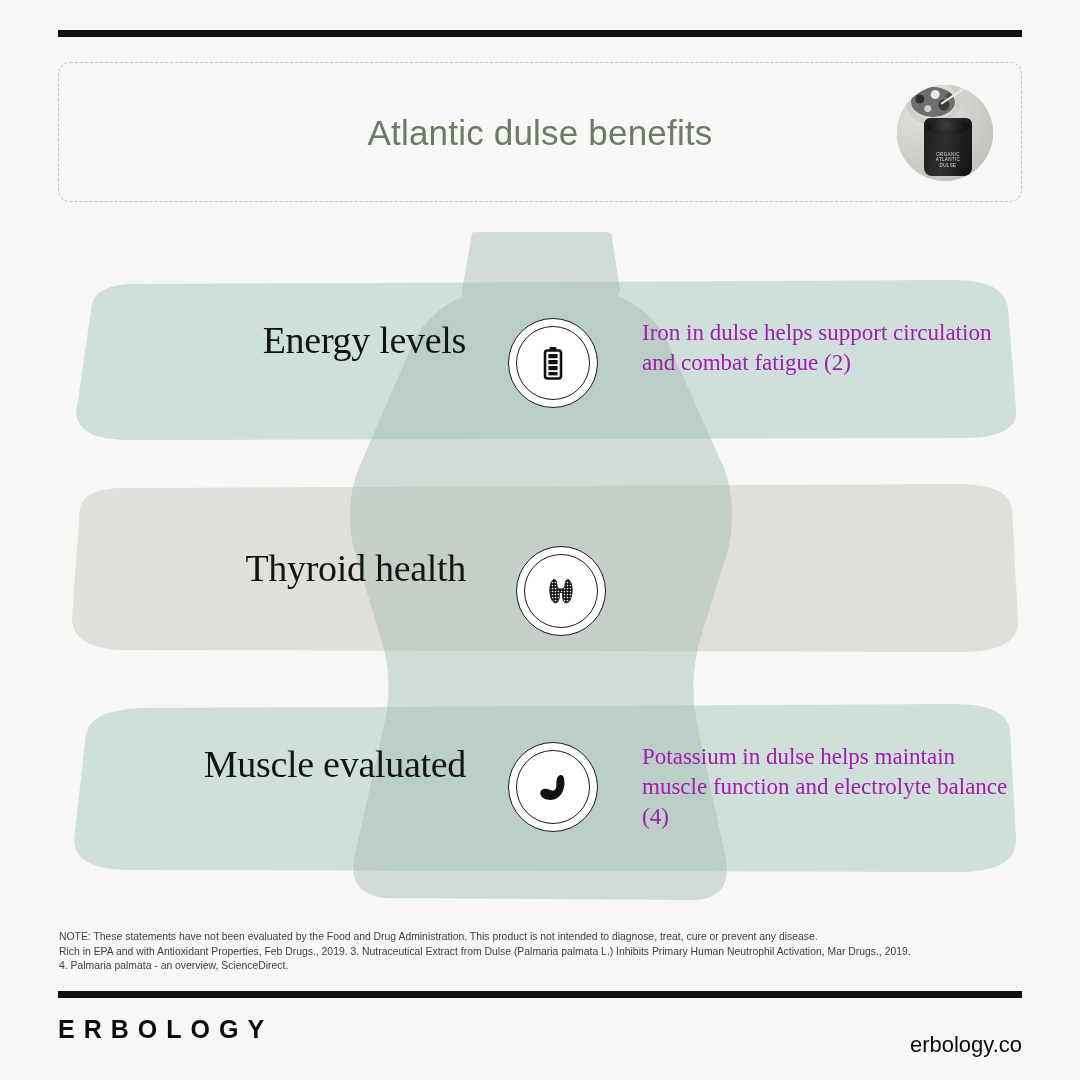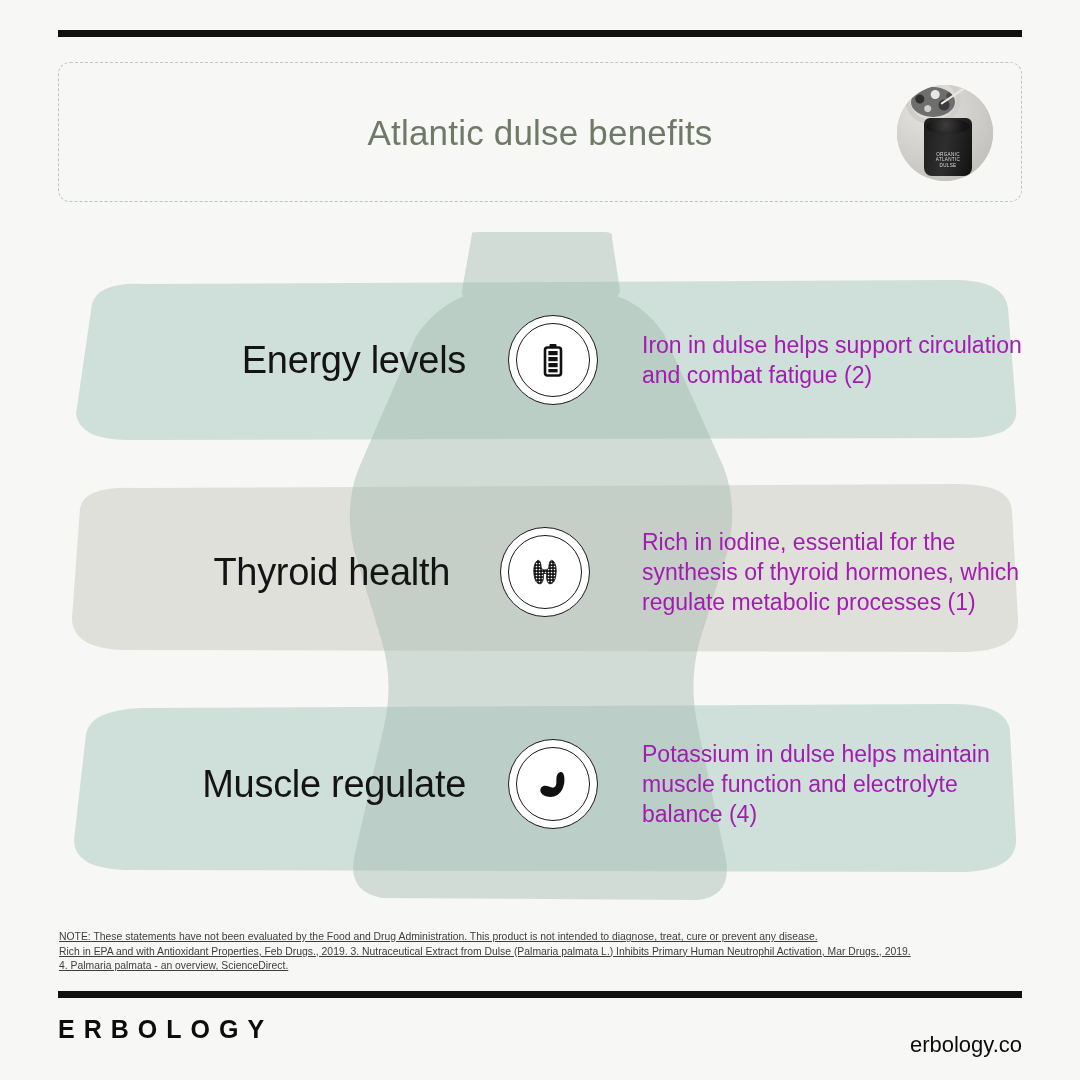--- a/index.html
+++ b/index.html
@@ -141,21 +141,22 @@
     left: 58px;
     width: 964px;
   }
   .blob svg { display: block; width: 100%; height: 100%; }
 
   .row {
     position: absolute;
     left: 58px;
     width: 964px;
     display: flex;
-    align-items: center;
+    align-items: flex-start;
+    font-family: Liberation Serif, serif;
   }
   .row-title {
     width: 450px;
     text-align: right;
     padding-right: 42px;
     box-sizing: border-box;
     font-size: 38px;
     color: #141414;
     font-weight: 400;
     letter-spacing: -0.3px;
@@ -192,21 +193,21 @@
   
   .notes {
     position: absolute;
     left: 59px;
     top: 930px;
     width: 960px;
     font-size: 10.4px;
     line-height: 14.6px;
     color: #3e3e3e;
   }
-  .notes div { white-space: nowrap; text-decoration: underline; }
+  .notes div { white-space: nowrap; }
 
   
   .brand {
     position: absolute;
     left: 58px;
     top: 1015px;
     font-size: 25px;
     font-weight: 700;
     letter-spacing: 9px;
     color: #0c0c0c;
@@ -296,21 +297,21 @@
         <rect x="14" y="9.5" width="16" height="28" rx="2.4" fill="none" stroke="#111" stroke-width="2.6"></rect>
         <rect x="17.4" y="13" width="9.2" height="4.2" fill="#111"></rect>
         <rect x="17.4" y="19" width="9.2" height="4.2" fill="#111"></rect>
         <rect x="17.4" y="25" width="9.2" height="4.2" fill="#111"></rect>
         <rect x="17.4" y="31" width="9.2" height="3.4" fill="#111"></rect>
       </svg>
     </div>
     <div class="row-desc">Iron in dulse helps support circulation and combat fatigue (2)</div>
   </div>
 
-  <div class="row" style="top:530px;height:84px;gap:8px;">
+  <div class="row" style="top:546px;height:84px;gap:8px;">
     <div class="row-title">Thyroid health</div>
     <div class="icon-badge">
       <svg width="44" height="44" viewBox="0 0 44 44" aria-hidden="true">
         <defs>
           <pattern id="thyroidDots" width="3" height="3" patternUnits="userSpaceOnUse">
             <rect width="3" height="3" fill="#111"></rect>
             <circle cx="1.5" cy="1.5" r="0.85" fill="#ffffff"></circle>
           </pattern>
         </defs>
         <path d="M14 11
@@ -320,25 +321,24 @@
                  L23.8 23.4
                  C23.6 25.6 23.3 28.6 24.4 31.5
                  C26 35.5 30.6 34 32 29
                  C34 22 33.5 14 30 11
                  C27.6 9 26.4 12 26 16
                  C25.8 18.4 25.2 20 22 20
                  C18.8 20 18.2 18.4 18 16
                  C17.6 12 16.4 9 14 11 Z" fill="url(#thyroidDots)" stroke="#111" stroke-width="0.9"></path>
       </svg>
     </div>
-    <div class="row-desc">Rich in iodine, essential for the synthesis of thyroid hormones, which regulate metabolic processes (1)</div>
   </div>
 
   <div class="row" style="top:742px;height:84px;">
-    <div class="row-title">Muscle regulate</div>
+    <div class="row-title">Muscle evaluated</div>
     <div class="icon-badge">
       <svg width="44" height="44" viewBox="0 0 44 44" aria-hidden="true">
         <path d="M29.5 10
                  C27 10.6 25.6 13 25.4 16.2
                  C25.2 19.6 25.8 22.6 24.2 24.6
                  C22.8 26.4 20.4 25.6 18 24.6
                  C15 23.4 11.8 23.4 10.2 25.6
                  C8.4 28.2 9.6 31.6 12.6 33.2
                  C16.6 35.4 22.4 35.6 26.4 33
                  C30.6 30.2 33 25 33.4 19

